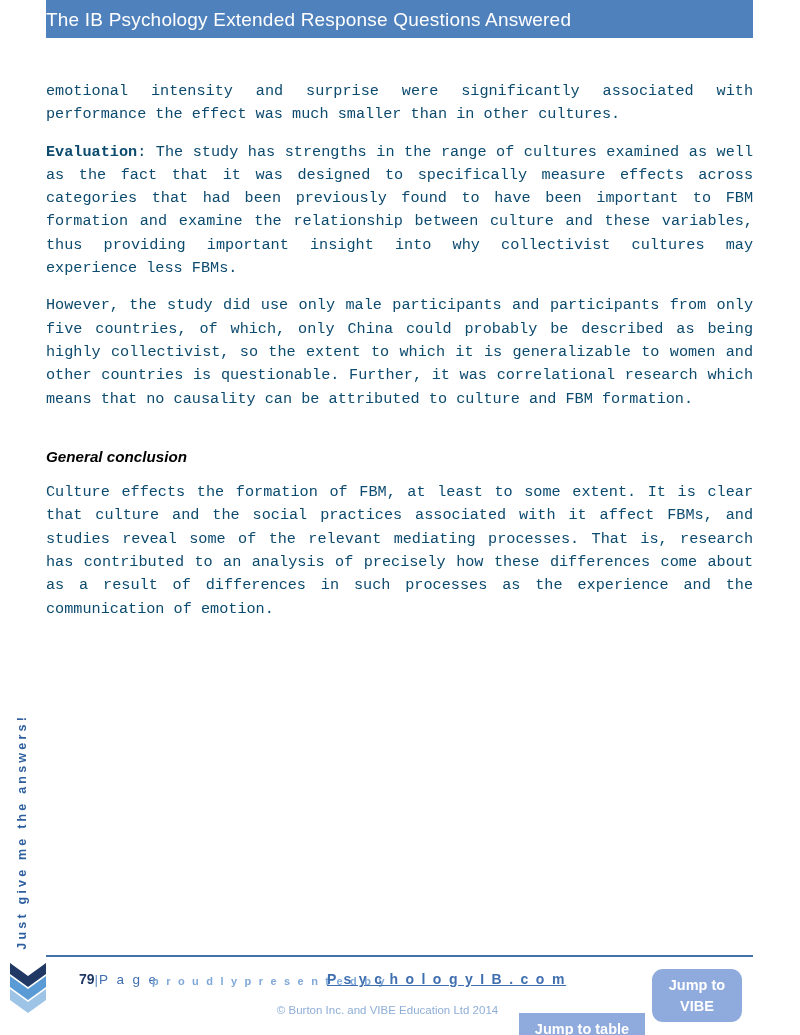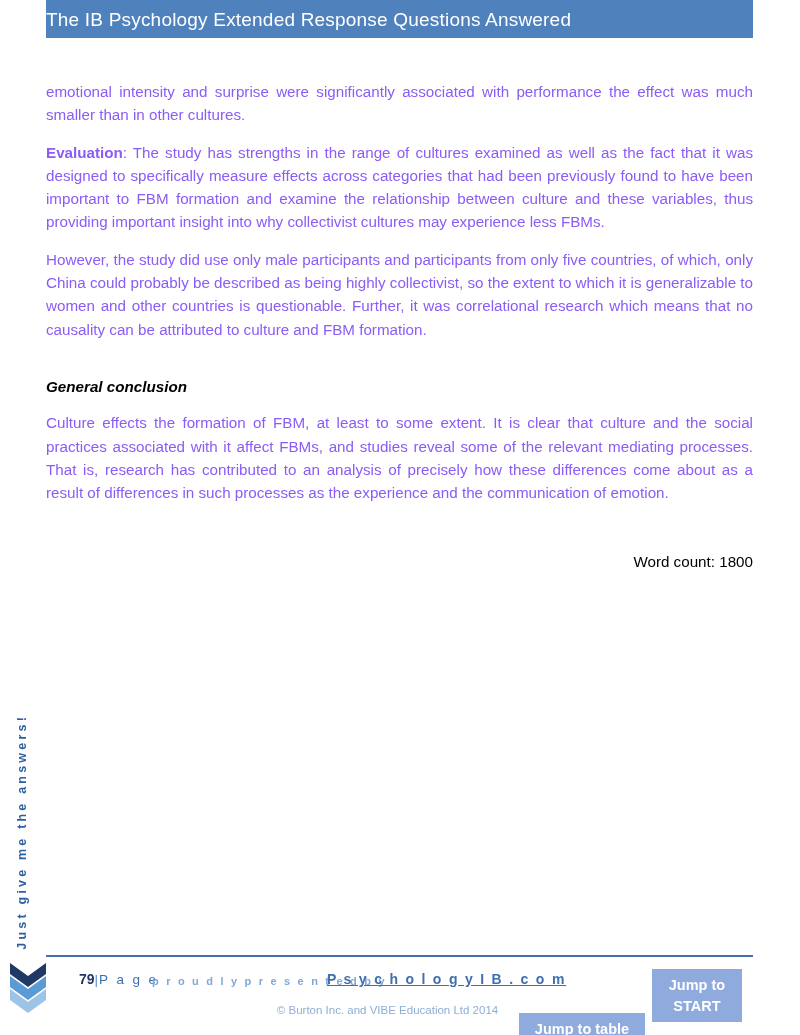--- a/index.html
+++ b/index.html
@@ -42,21 +42,22 @@
     position: absolute;
     left: 46px;
     top: 80px;
     width: 707px;
   }
   .para {
     font-size: 15.2px;
     line-height: 23.3px;
     text-align: justify;
     margin: 0 0 14px 0;
-    color: #8b5cf6;
+    color: #0c4a6e;
+    font-family: Liberation Mono, monospace;
   }
   .para b {
     font-weight: bold;
   }
   .section-heading {
     font-size: 15.2px;
     line-height: 23.3px;
     font-weight: bold;
     margin: 34px 0 13px 0;
     font-style: italic;
@@ -182,20 +183,21 @@
     top: 969px;
     width: 126px;
     height: 53px;
     margin-top: 44px;
   }
   #btn-start {
     left: 652px;
     top: 969px;
     width: 90px;
     height: 53px;
+    border-radius: 11px;
   }
   .jump-btn span { display: block; }
 </style>
 </head>
 <body>
 
 <div class="header-banner">
   <div class="title">The IB Psychology Extended Response Questions Answered</div>
 </div>
 
@@ -210,21 +212,20 @@
   </p>
 
   <p class="para">
     <span>However, the study did use only male participants and participants from only five countries, of which, only China could probably be described as being highly collectivist, so the extent to which it is generalizable to women and other countries is questionable. Further, it was correlational research which means that no causality can be attributed to culture and FBM formation.</span>
   </p>
 
   <h2 class="section-heading">General conclusion</h2>
 
   <p class="para">Culture effects the formation of FBM, at least to some extent. It is clear that culture and the social practices associated with it affect FBMs, and studies reveal some of the relevant mediating processes. That is, research has contributed to an analysis of precisely how these differences come about as a result of differences in such processes as the experience and the communication of emotion.</p>
 
-  <p class="word-count">Word count: 1800</p>
 </div>
 
 <div class="side-tagline">
   <span>Just give me the answers!</span>
 </div>
 
 <div class="footer-rule"></div>
 
 <div class="chev-icon">
   <svg width="40" height="52" viewBox="0 0 40 52" xmlns="http://www.w3.org/2000/svg">
@@ -244,14 +245,14 @@
 
 <div class="footer-copy">© Burton Inc. and VIBE Education Ltd 2014</div>
 
 <div class="jump-btn" id="btn-toc">
   <span>Jump to table</span>
   <span>of surprise</span>
 </div>
 
 <div class="jump-btn" id="btn-start">
   <span>Jump to</span>
-  <span>START</span>
+  <span>VIBE</span>
 </div>
 
 </body></html>

